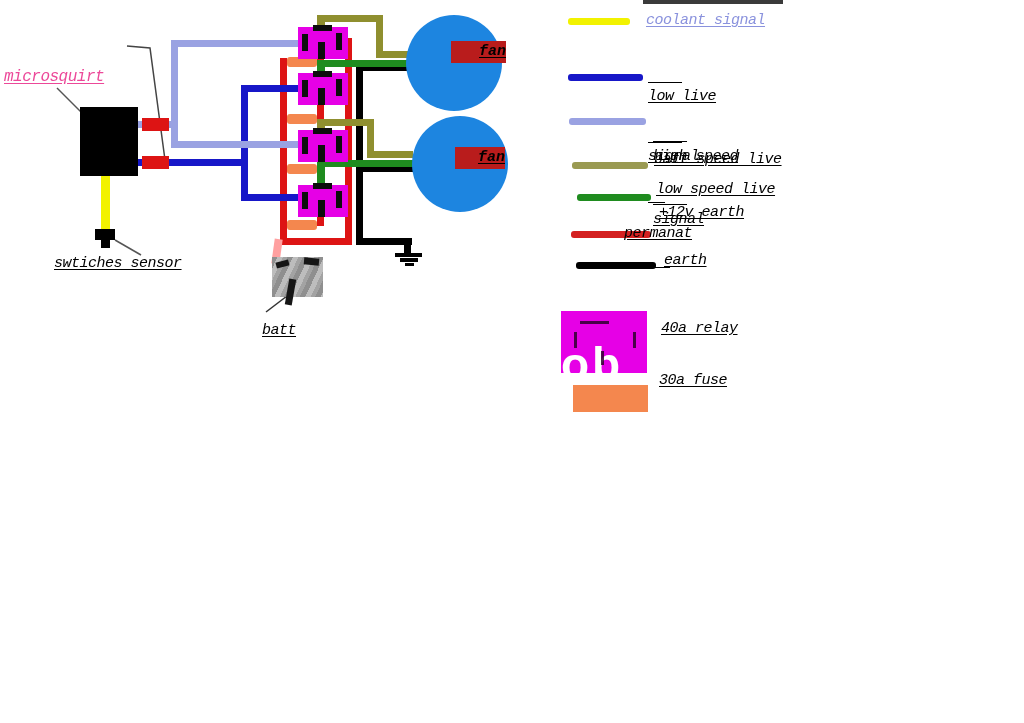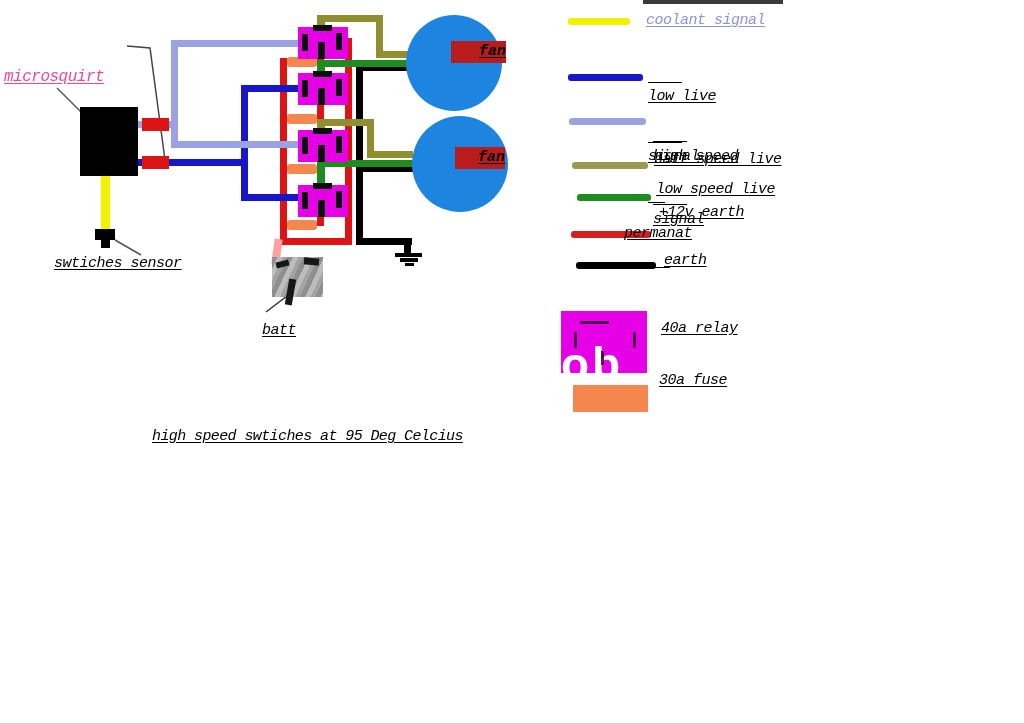--- a/index.html
+++ b/index.html
@@ -189,16 +189,15 @@
     <div class="swatch-mark" style="left:13px;top:21px;width:3px;height:16px;"></div>
     <div class="swatch-mark" style="left:72px;top:21px;width:3px;height:16px;"></div>
     <div class="swatch-mark" style="left:40px;top:40px;width:3px;height:14px;"></div>
   </div>
   <div class="lbl" style="left:661px;top:320px;font-style:italic;">40a relay</div>
 
   <div id="fuse-swatch"></div>
   <div class="lbl" style="left:659px;top:372px;">30a fuse</div>
 
   <div class="notes">
-    <span>high speed swtiches at 95 Deg Celcius</span>
   </div>
 
 </div>
 
 </body></html>

